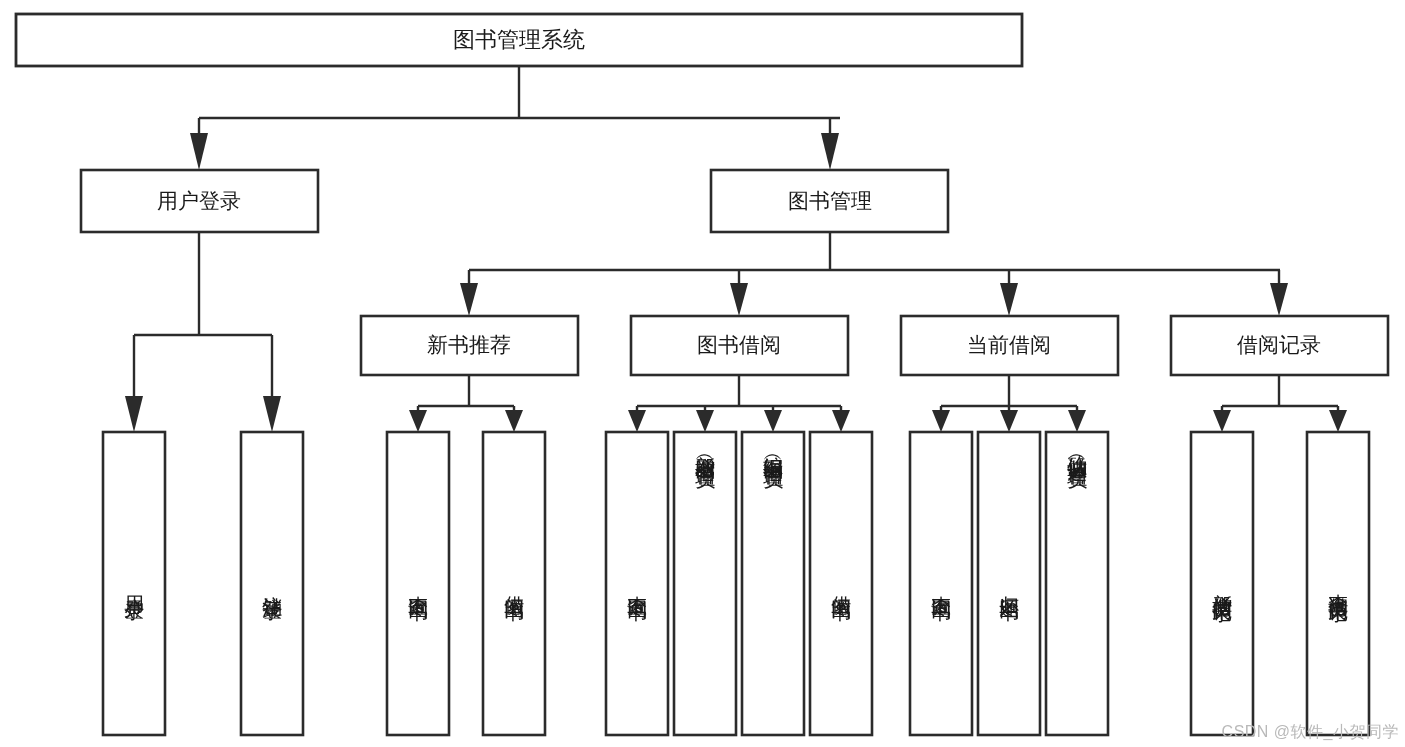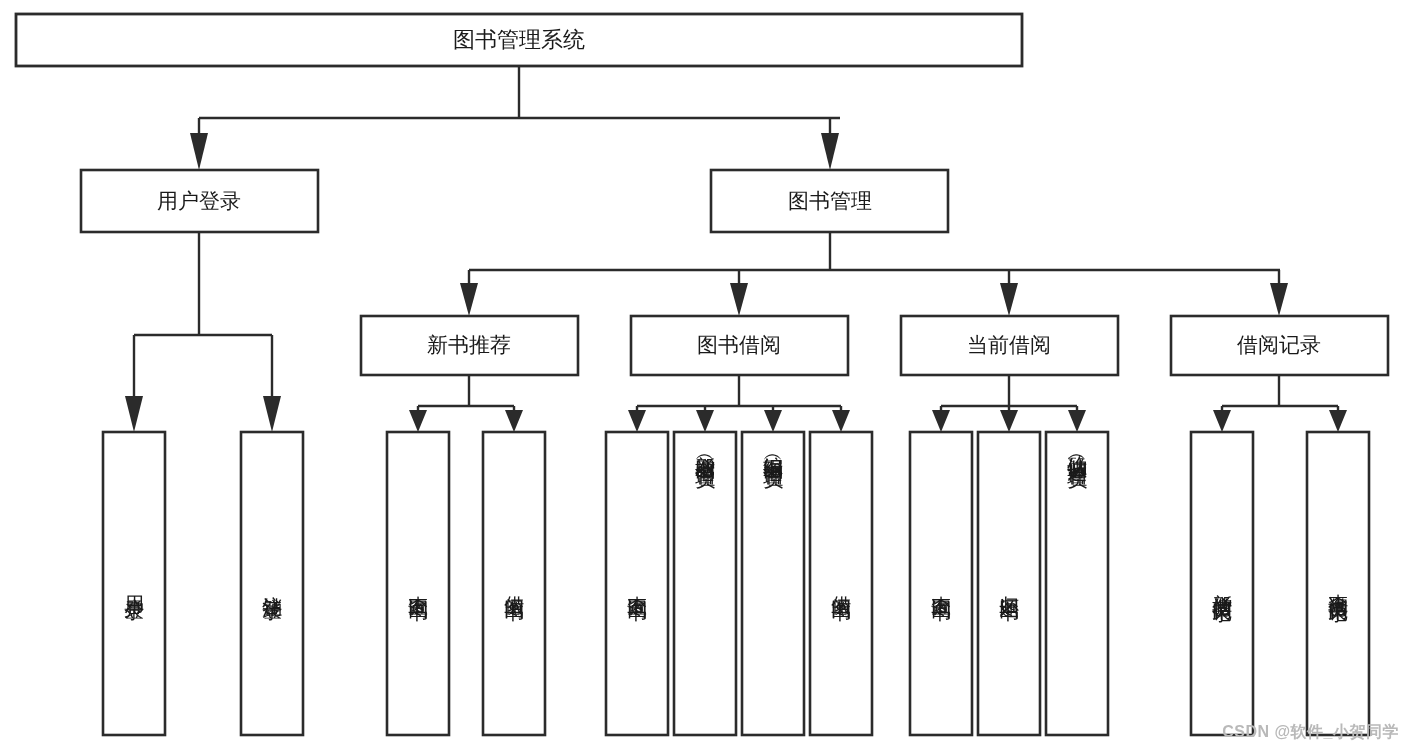--- a/index.html
+++ b/index.html
@@ -57,21 +57,20 @@
   .watermark{
     position:absolute;
     right:6px;
     bottom:4px;
     font-family:"Liberation Sans","DejaVu Sans",sans-serif;
     font-size:16px;
     color:#b9b9b9;
     letter-spacing:0.5px;
     user-select:none;
     white-space:nowrap;
-    font-weight:bold;
   }
 </style>
 </head>
 <body>
 
 <div id="diagram-root">
 
   <svg class="diagram" viewBox="0 0 1405 747" xmlns="http://www.w3.org/2000/svg">
 
     <g>

